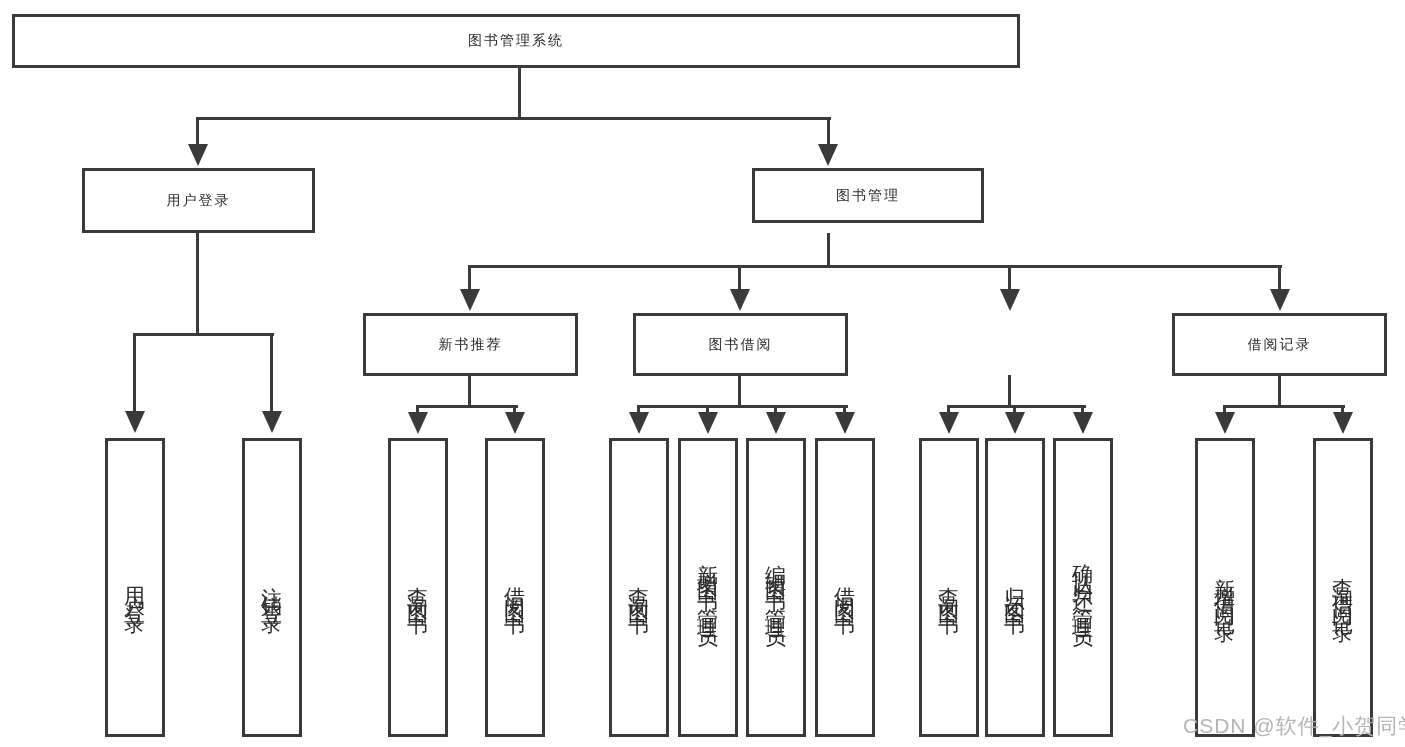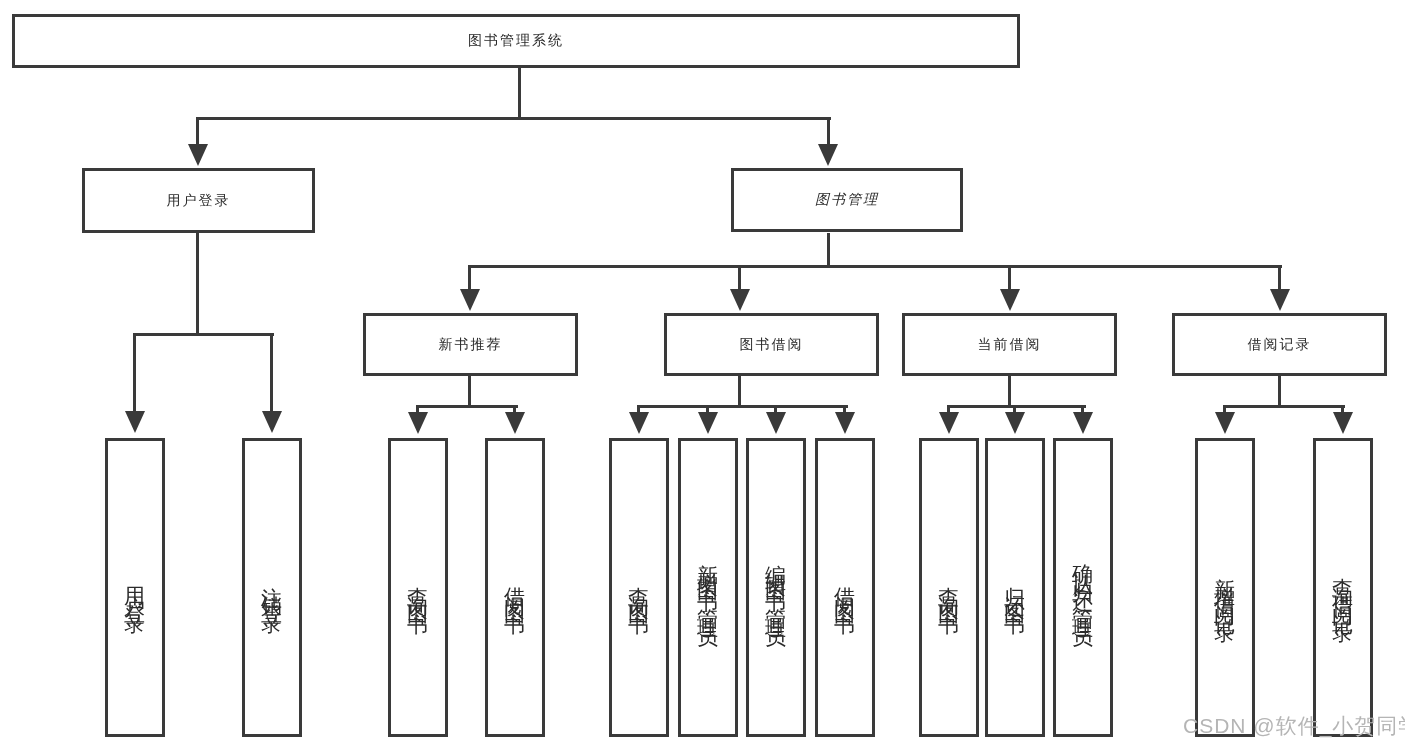--- a/index.html
+++ b/index.html
@@ -74,21 +74,21 @@
     <div class="line" style="left:196px;top:117px;width:635px;height:3px;"></div>
     <div class="line" style="left:196px;top:117px;width:3px;height:29px;"></div>
     <div class="arrow" style="left:188px;top:144px;"></div>
     <div class="line" style="left:827px;top:117px;width:3px;height:29px;"></div>
     <div class="arrow" style="left:818px;top:144px;"></div>
   </div>
 
   <div class="box" style="left:82px;top:168px;width:233px;height:65px;">
     <span class="hlabel">用户登录</span>
   </div>
-  <div class="box" style="left:731px;top:168px;width:232px;height:64px;font-style:italic;">
+  <div class="box" style="left:752px;top:168px;width:232px;height:55px;">
     <span class="hlabel">图书管理</span>
   </div>
 
   <div>
     <div class="line" style="left:196px;top:233px;width:3px;height:103px;"></div>
     <div class="line" style="left:133px;top:333px;width:141px;height:3px;"></div>
     <div class="line" style="left:133px;top:333px;width:3px;height:80px;"></div>
     <div class="arrow" style="left:125px;top:411px;"></div>
     <div class="line" style="left:270px;top:333px;width:3px;height:80px;"></div>
     <div class="arrow" style="left:262px;top:411px;"></div>
@@ -103,25 +103,22 @@
     <div class="arrow" style="left:730px;top:289px;"></div>
     <div class="line" style="left:1008px;top:265px;width:3px;height:28px;"></div>
     <div class="arrow" style="left:1000px;top:289px;"></div>
     <div class="line" style="left:1278px;top:265px;width:3px;height:28px;"></div>
     <div class="arrow" style="left:1270px;top:289px;"></div>
   </div>
 
   <div class="box" style="left:363px;top:313px;width:215px;height:63px;">
     <span class="hlabel">新书推荐</span>
   </div>
-  <div class="box" style="left:664px;top:313px;width:215px;height:63px;">
+  <div class="box" style="left:633px;top:313px;width:215px;height:63px;">
     <span class="hlabel">图书借阅</span>
-  </div>
-  <div class="box" style="left:902px;top:313px;width:215px;height:63px;">
-    <span class="hlabel">当前借阅</span>
   </div>
   <div class="box" style="left:1172px;top:313px;width:215px;height:63px;">
     <span class="hlabel">借阅记录</span>
   </div>
 
   <div>
     <div class="line" style="left:468px;top:375px;width:3px;height:33px;"></div>
     <div class="line" style="left:416px;top:405px;width:102px;height:3px;"></div>
     <div class="line" style="left:416px;top:405px;width:3px;height:9px;"></div>
     <div class="arrow" style="left:408px;top:412px;"></div>

